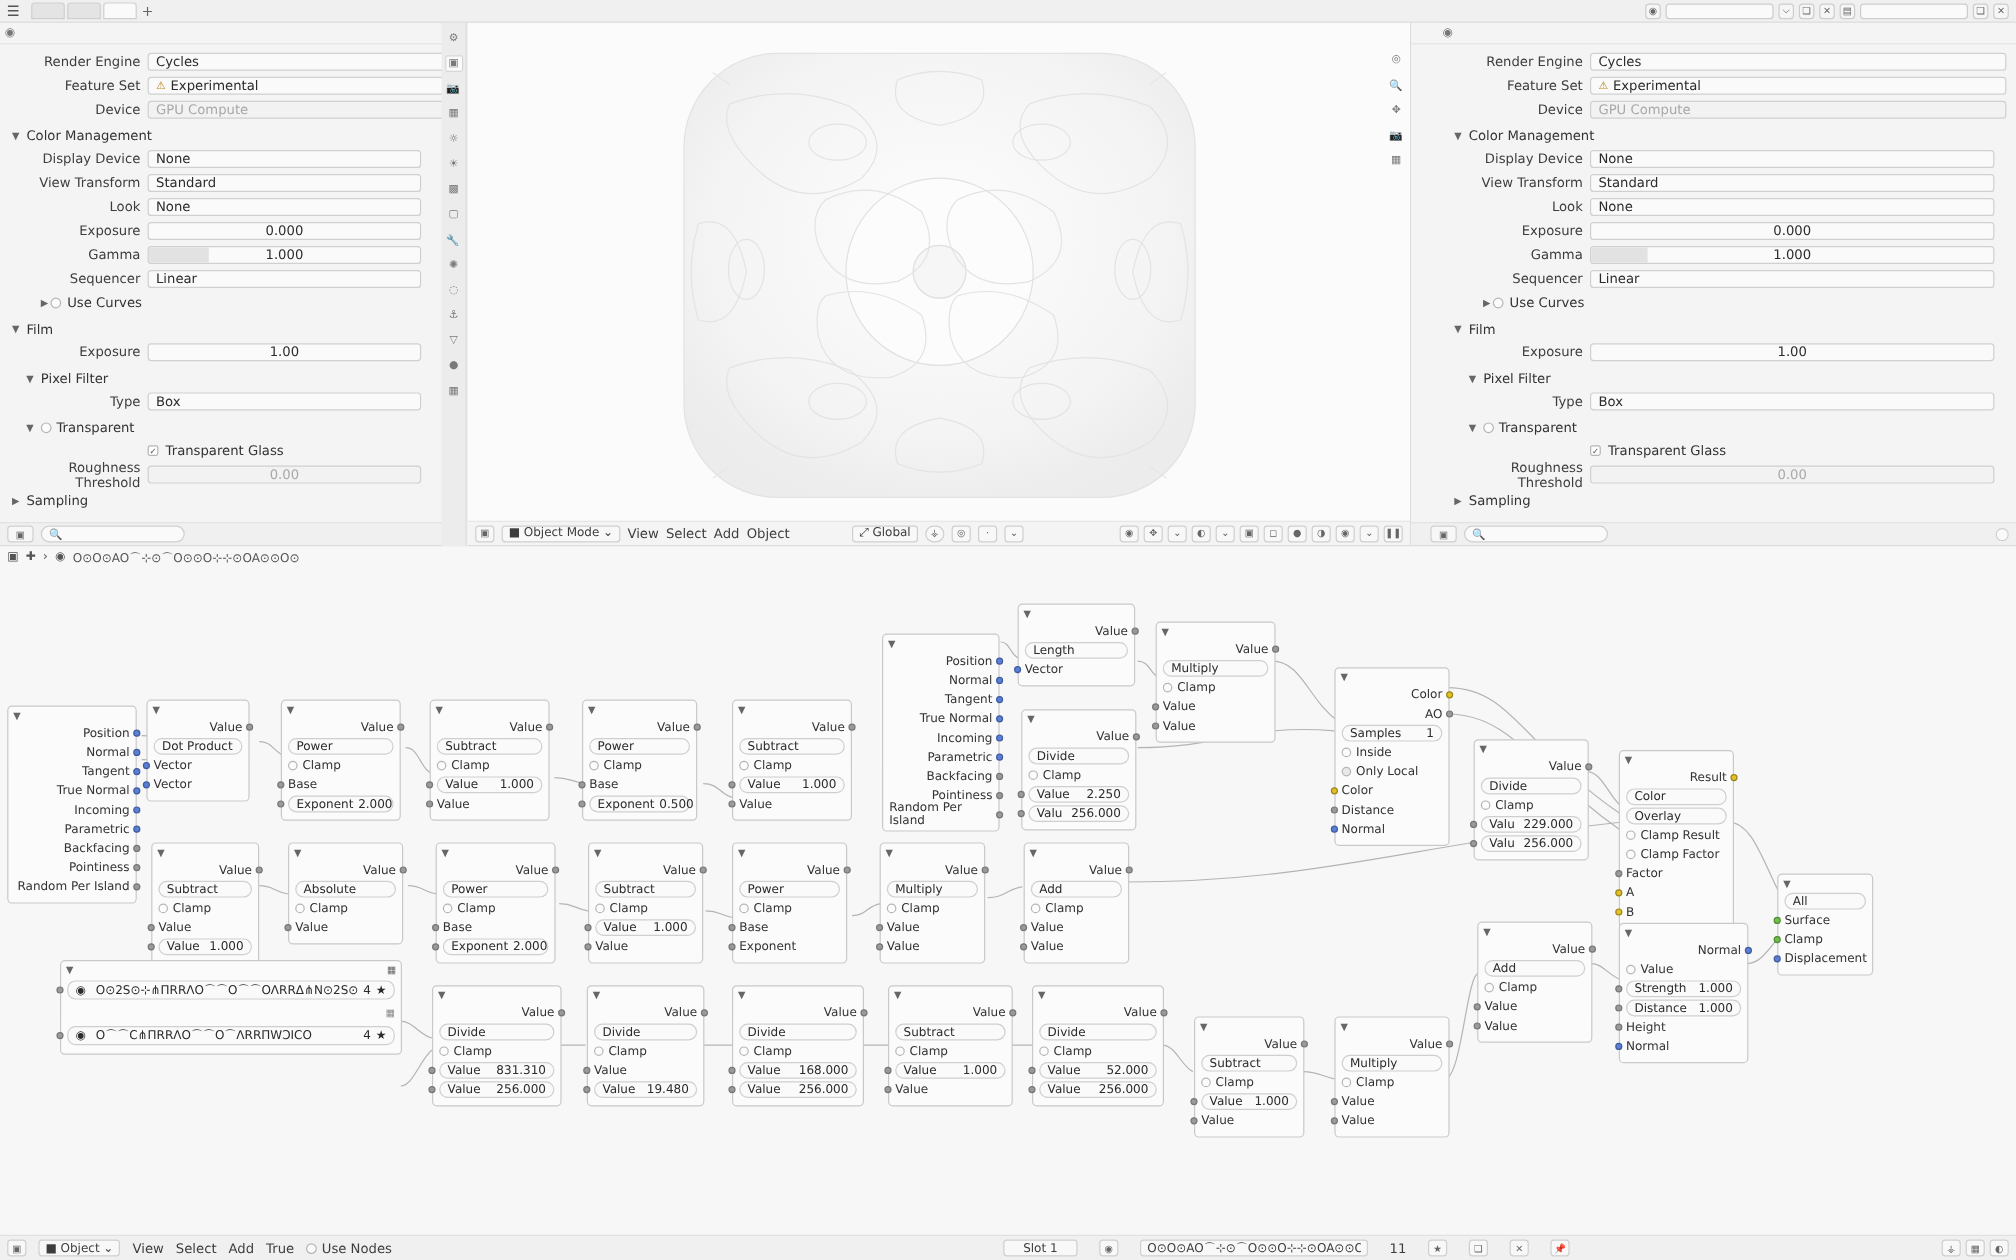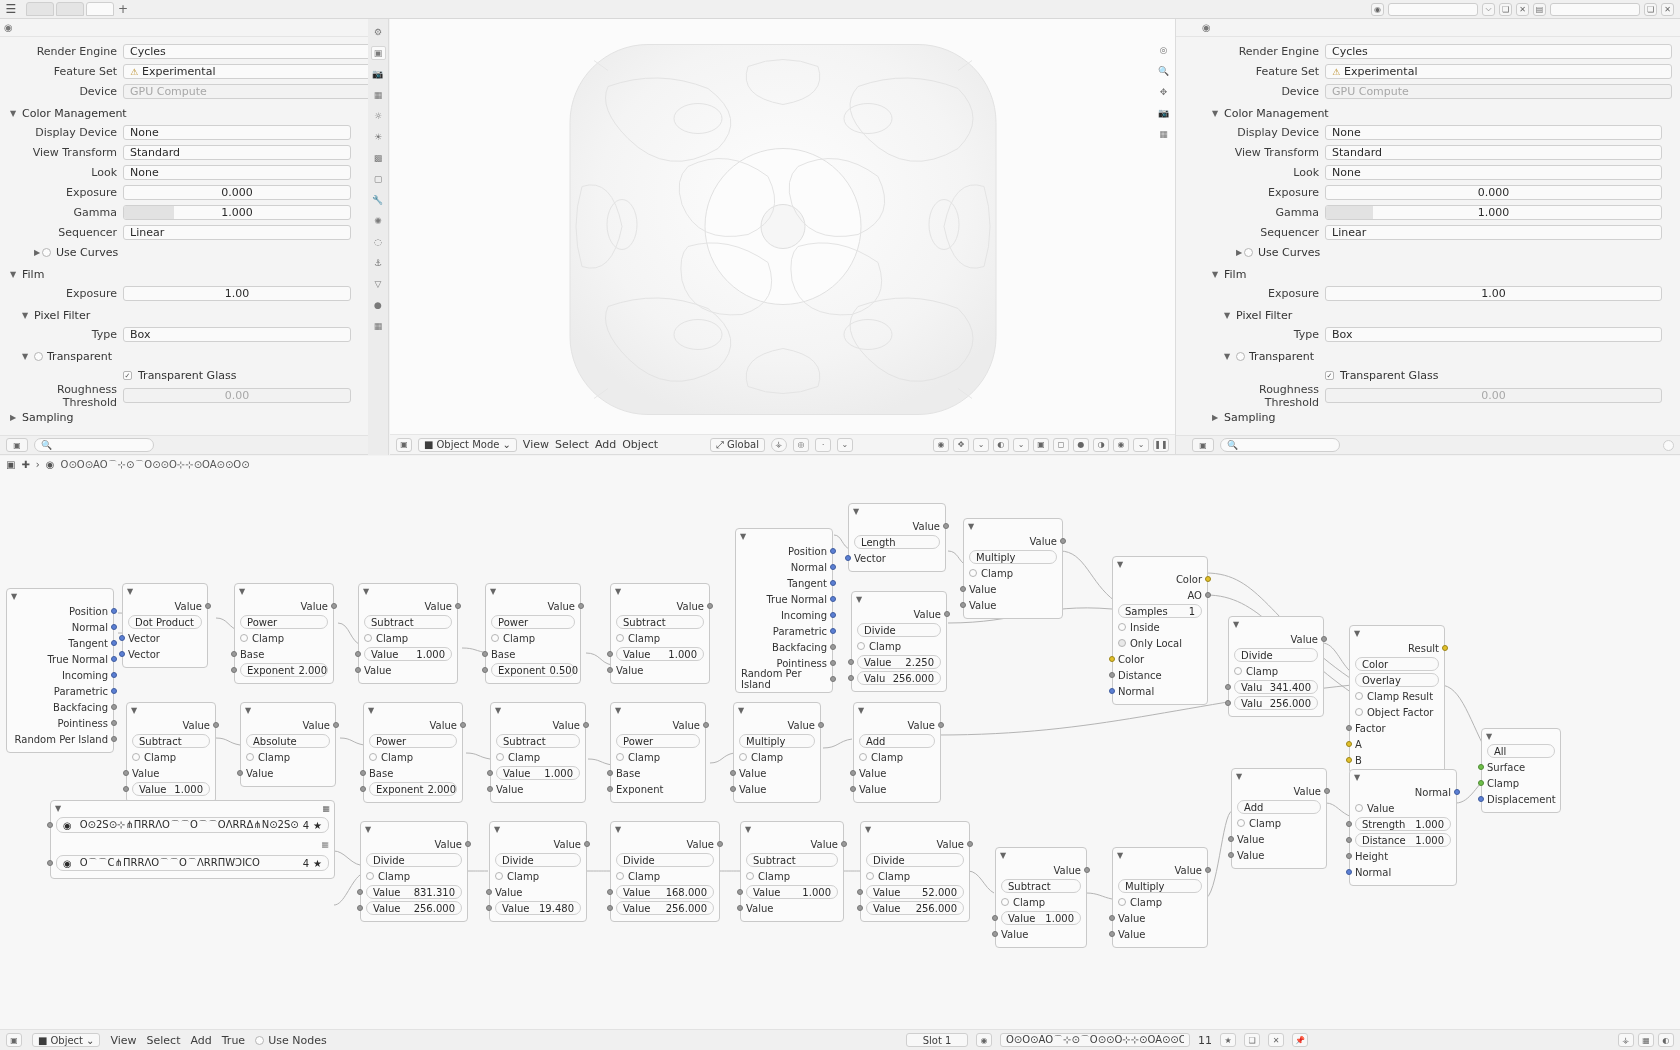--- a/index.html
+++ b/index.html
@@ -906,21 +906,21 @@
               <div class="nfield">Divide</div>
             </div>
           <div class="nrow">
               <span class="ncheck"></span>
               <span>Clamp</span>
             </div>
           <div class="nrow">
               <span class="nsock l s-gray"></span>
               <div class="nfield split">
                 <span>Valu</span>
-                <span>341.400</span>
+                <span>229.000</span>
               </div>
             </div>
           <div class="nrow">
               <span class="nsock l s-gray"></span>
               <div class="nfield split">
                 <span>Valu</span>
                 <span>256.000</span>
               </div>
             </div>
         </div>
@@ -938,21 +938,21 @@
             </div>
           <div class="nrow">
               <div class="nfield">Overlay</div>
             </div>
           <div class="nrow">
               <span class="ncheck"></span>
               <span>Clamp Result</span>
             </div>
           <div class="nrow">
               <span class="ncheck"></span>
-              <span>Object Factor</span>
+              <span>Clamp Factor</span>
             </div>
           <div class="nrow">
               <span class="nsock l s-gray"></span>
               <span>Factor</span>
             </div>
           <div class="nrow">
               <span class="nsock l s-yellow"></span>
               <span>A</span>
             </div>
           <div class="nrow">
@@ -1465,21 +1465,21 @@
         <span>⌄</span>
       </div>
       <span>View</span>
       <span>Select</span>
       <span>Add</span>
       <span>True</span>
       <span style="display:flex;align-items:center;gap:4px">
         <span class="chk"></span>
         <span>Use Nodes</span>
       </span>
-      <div style="margin-left:auto;display:flex;align-items:flex-end;gap:8px">
+      <div style="margin-left:auto;display:flex;align-items:flex-end;gap:18px">
         <div class="pill" style="width:62px;justify-content:center">Slot 1</div>
         <div class="sq">◉</div>
         <div class="pill" style="width:190px">
           <span style="flex:1;overflow:hidden">O⊙O⊙AO⌒⊹⊙⌒O⊙⊙O⊹⊹⊙OA⊙⊙O</span>
         </div>
         <span>11</span>
         <div class="sq">★</div>
         <div class="sq">❏</div>
         <div class="sq">✕</div>
         <div class="sq">📌</div>

